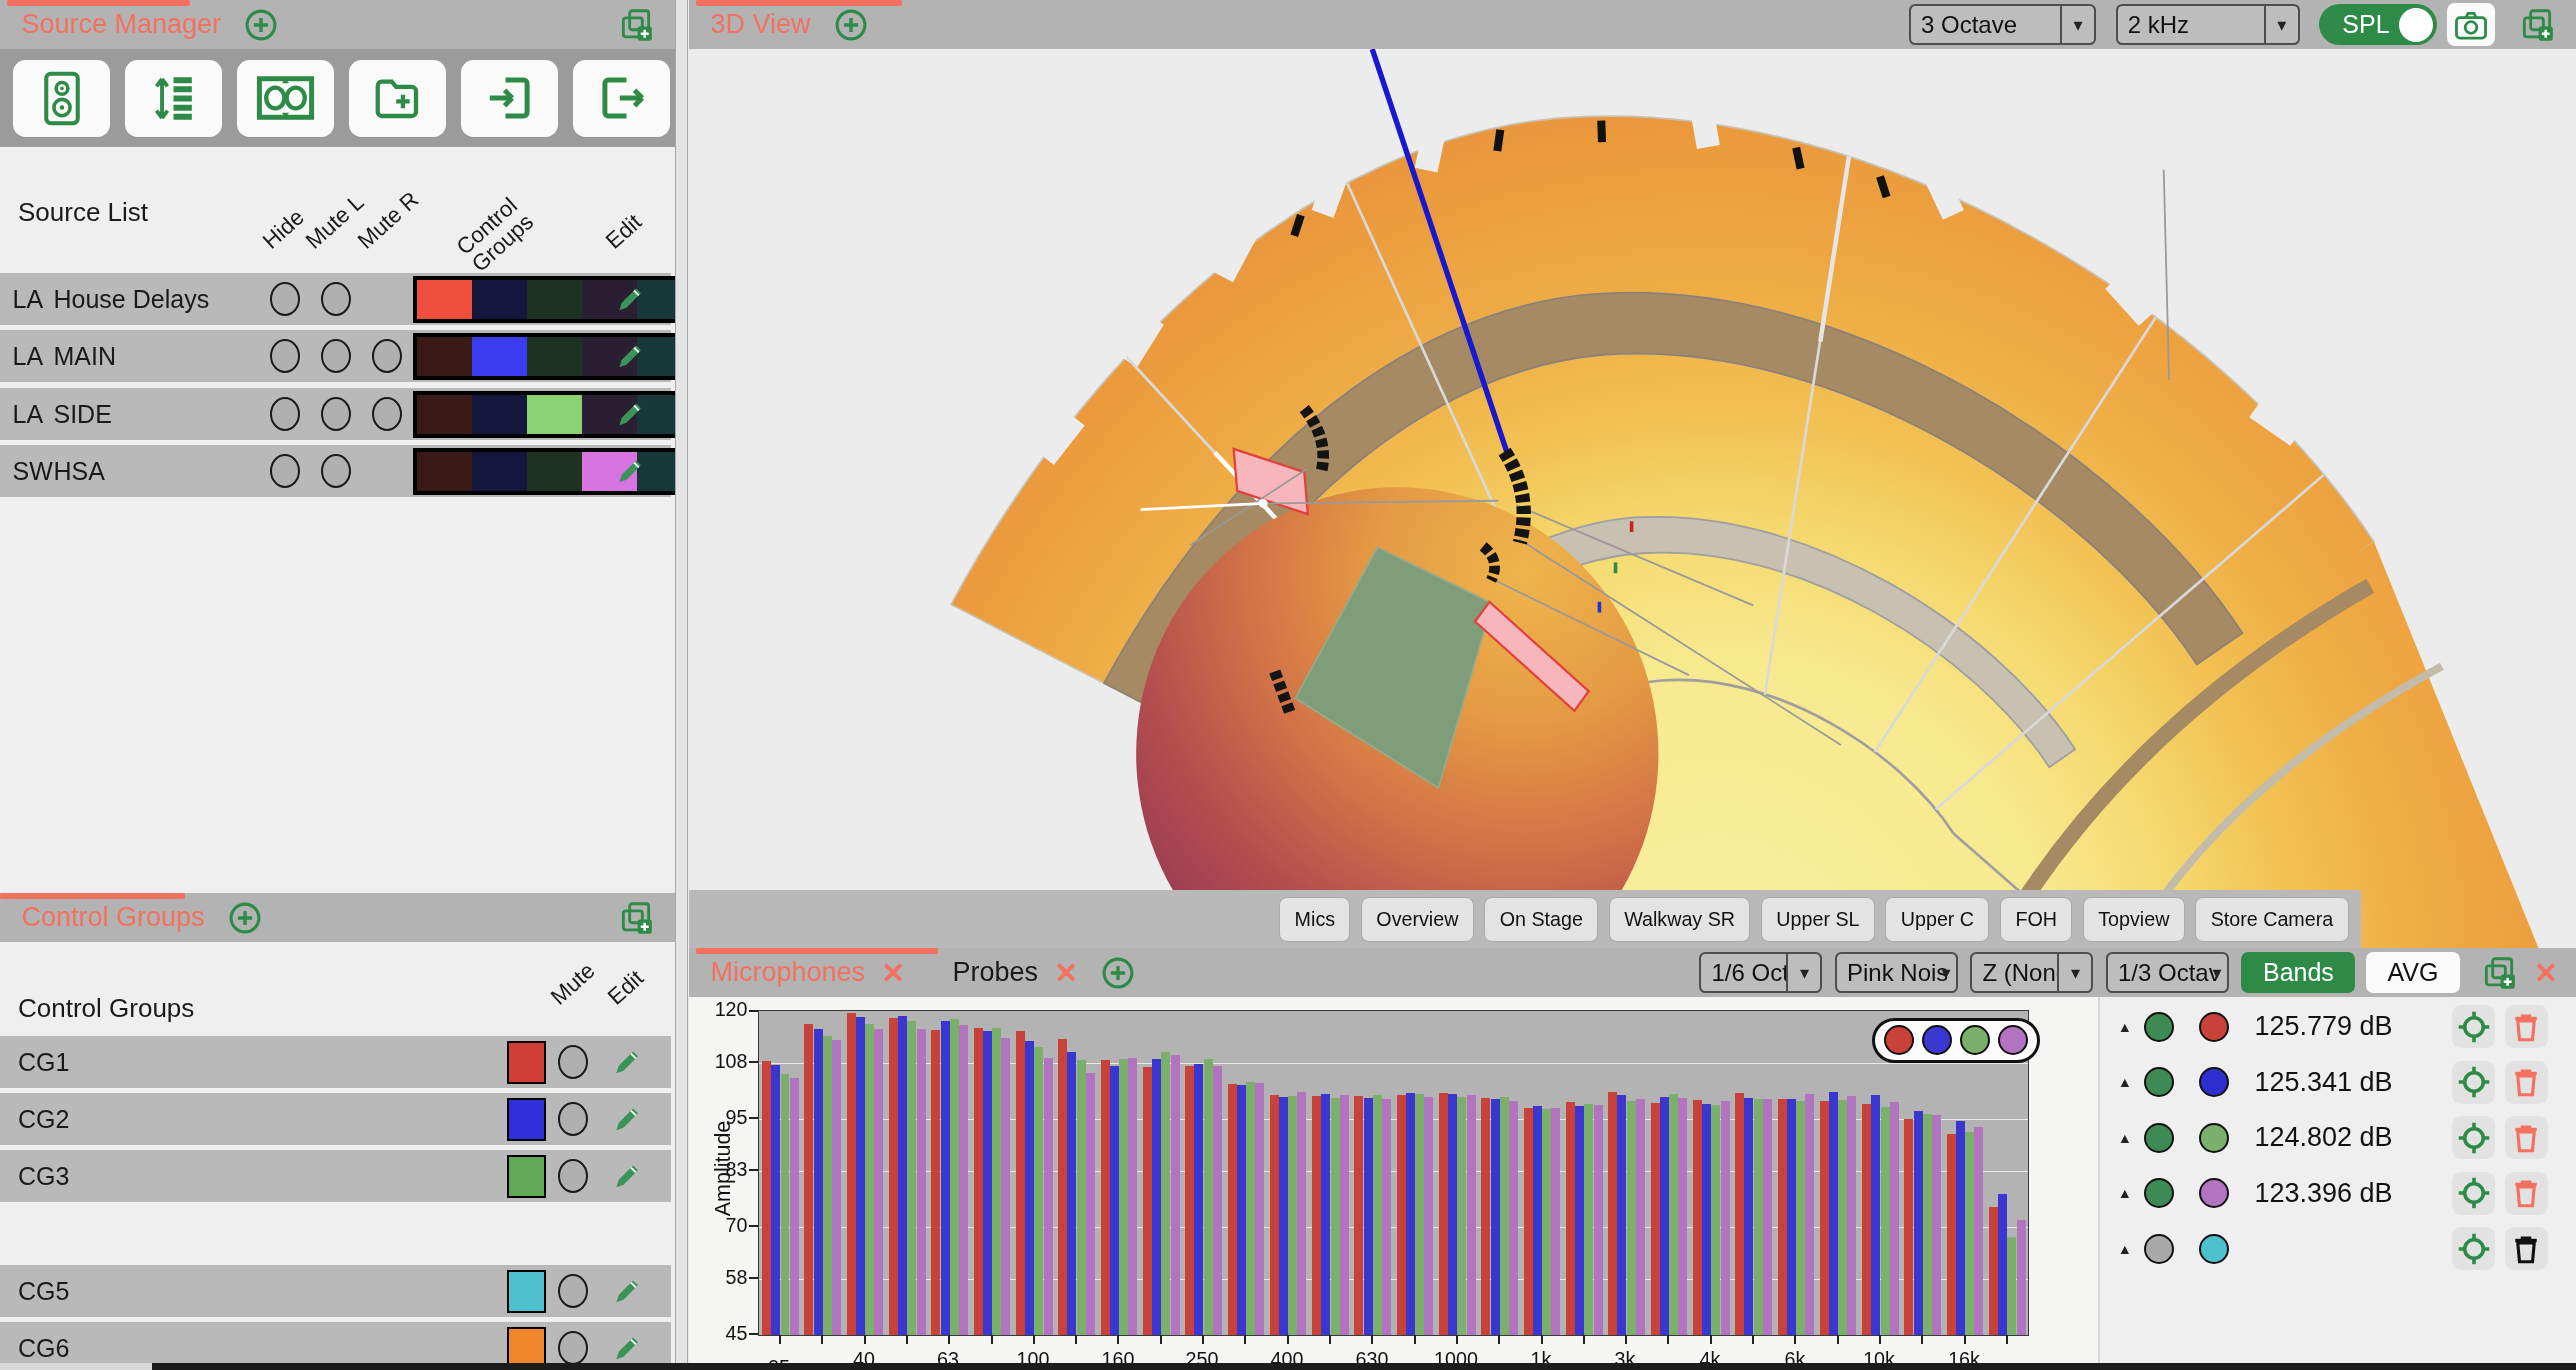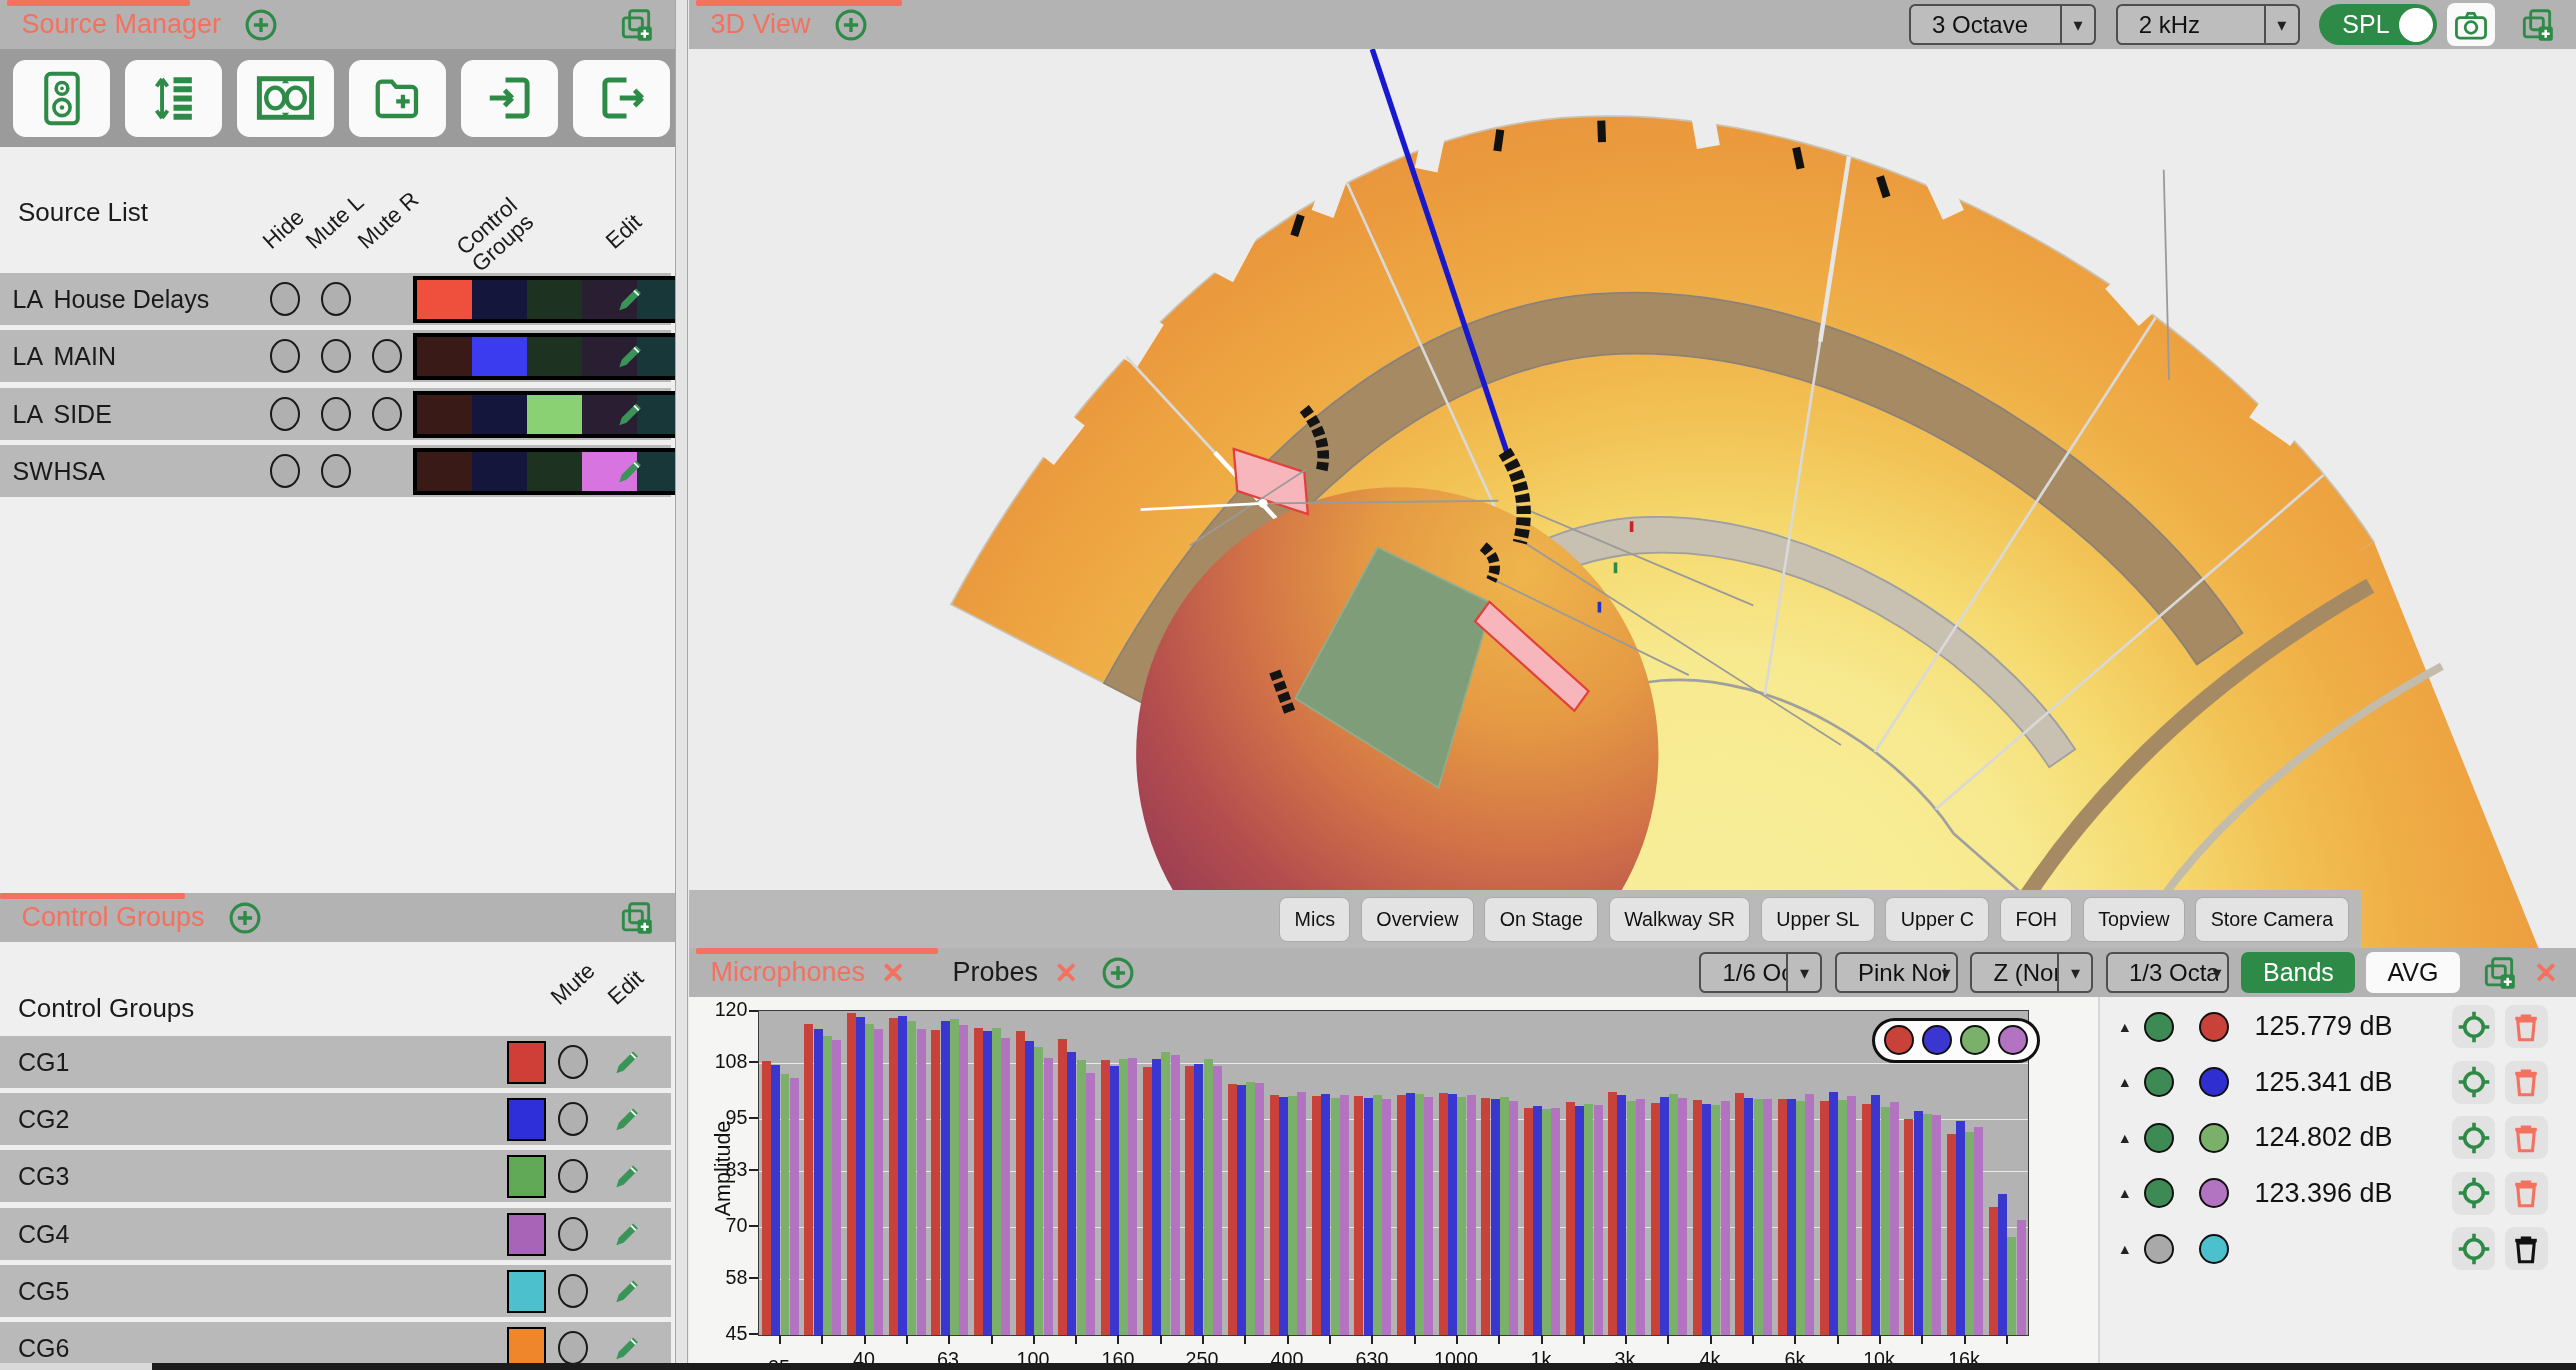--- a/index.html
+++ b/index.html
@@ -19,21 +19,21 @@
   .colhead{position:absolute;font-size:22.4px;color:#1a1a1a;transform:rotate(-42deg);transform-origin:left bottom;white-space:pre-line;line-height:23px;}
   .lrow{position:absolute;left:0;right:3.6px;height:52px;background:#b9b9b9;display:flex;align-items:center;}
   .rowtype{font-size:25px;color:#1a1a1a;margin-left:12.5px;width:41px;}
   .rowname{font-size:25px;color:#1a1a1a;}
   .mutecirc{width:30px;height:34px;border-radius:50%;background:#b0b0b0;border:2.2px solid #1a1a1a;box-sizing:border-box;}
   .cgstrip{position:absolute;left:413px;display:flex;border:4.5px solid #000;}
   .cgcell{width:55px;height:39px;}
   .editpen{position:absolute;left:614px;width:32px;height:32px;}
   .swatch{position:absolute;width:39px;height:43px;border:2.7px solid #000;box-sizing:border-box;}
   .dd{display:flex;align-items:stretch;border:2.7px solid #4e4e4e;border-radius:6.3px;background:#bdbdbd;height:41px;box-sizing:border-box;}
-  .dd .v{padding:0 21px;font-size:24px;color:#111;display:flex;align-items:center;white-space:nowrap;overflow:hidden;}
+  .dd .v{padding:0 10px;font-size:24px;color:#111;display:flex;align-items:center;white-space:nowrap;overflow:hidden;}
   .dd .a{border-left:2.7px solid #4e4e4e;width:32px;display:flex;align-items:center;justify-content:center;font-size:18px;color:#222;}
   .dd.tight .a{border-left:none;width:19.7px;margin-left:-10.7px;}
   .toggle{height:41px;border-radius:21.5px;background:#2e8b47;display:flex;align-items:center;position:relative;}
   .toggle .tl{color:#fff;font-size:25px;margin-left:23px;margin-right:47px;}
   .toggle .knob{position:absolute;right:3.6px;top:3.6px;width:34px;height:34px;border-radius:50%;background:#fff;}
   .sqbtn{width:48px;height:43px;background:#fafafa;border-radius:8px;display:flex;align-items:center;justify-content:center;}
   .cambar{position:absolute;left:0;right:0;bottom:0;height:58px;background:#b9b9b9;display:flex;align-items:center;justify-content:flex-end;gap:10.7px;padding-right:12.5px;box-sizing:border-box;}
   .cambtn{height:43px;background:#e3e3e3;border-radius:8px;border:0.9px solid #aaa;color:#111;font-size:19.7px;display:flex;align-items:center;justify-content:center;padding:0 14.3px;white-space:nowrap;}
   .greenbtn{height:41px;border-radius:7.2px;background:#2e8b47;color:#fff;font-size:25px;display:flex;align-items:center;justify-content:center;padding:0 21.5px;}
   .whitebtn{height:41px;border-radius:7.2px;background:#fafafa;color:#111;font-size:25px;display:flex;align-items:center;justify-content:center;padding:0 21.5px;}
@@ -237,29 +237,20 @@
           <span class="swatch" style="left:507px;background:#2f2fd9;"></span>
           <span class="mutecirc" style="position:absolute;left:558px;"></span>
           <span class="editpen" style="left:611px;"><svg width="32" height="32" viewBox="0 0 24 24">
               <path d="M4 20.5l1.8-5.6L16.6 4.1l3.6 3.6L9.4 18.5 4 20.5z" fill="#3a9457"></path>
               <path d="M15 5.7l3.6 3.6" stroke="#fafafa" stroke-width="1.4"></path>
             </svg></span>
         </div>
         <div class="lrow" style="top:114px;height:52px;">
           <span class="rowname" style="margin-left:18px;">CG3</span>
           <span class="swatch" style="left:507px;background:#62a957;"></span>
-          <span class="mutecirc" style="position:absolute;left:558px;"></span>
-          <span class="editpen" style="left:611px;"><svg width="32" height="32" viewBox="0 0 24 24">
-              <path d="M4 20.5l1.8-5.6L16.6 4.1l3.6 3.6L9.4 18.5 4 20.5z" fill="#3a9457"></path>
-              <path d="M15 5.7l3.6 3.6" stroke="#fafafa" stroke-width="1.4"></path>
-            </svg></span>
-        </div>
-        <div class="lrow" style="top:172px;height:52px;">
-          <span class="rowname" style="margin-left:18px;">CG4</span>
-          <span class="swatch" style="left:507px;background:#a864b6;"></span>
           <span class="mutecirc" style="position:absolute;left:558px;"></span>
           <span class="editpen" style="left:611px;"><svg width="32" height="32" viewBox="0 0 24 24">
               <path d="M4 20.5l1.8-5.6L16.6 4.1l3.6 3.6L9.4 18.5 4 20.5z" fill="#3a9457"></path>
               <path d="M15 5.7l3.6 3.6" stroke="#fafafa" stroke-width="1.4"></path>
             </svg></span>
         </div>
         <div class="lrow" style="top:229px;height:52px;">
           <span class="rowname" style="margin-left:18px;">CG5</span>
           <span class="swatch" style="left:507px;background:#4cc0cc;"></span>
           <span class="mutecirc" style="position:absolute;left:558px;"></span>

